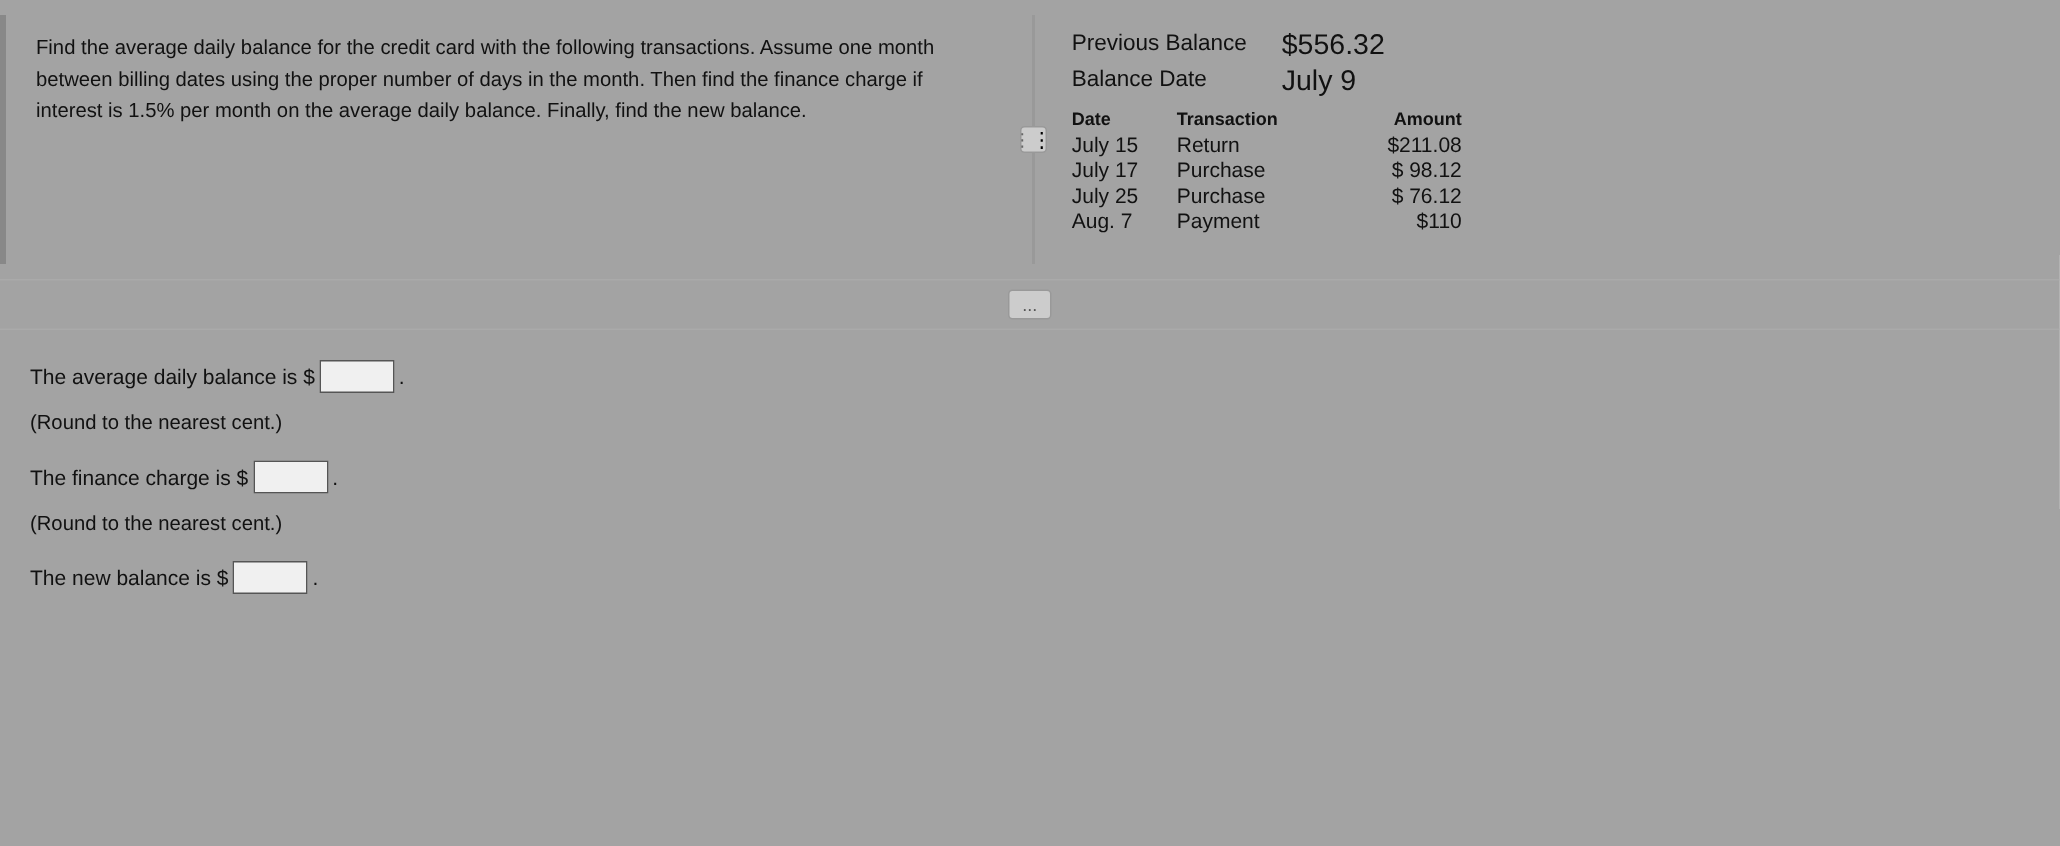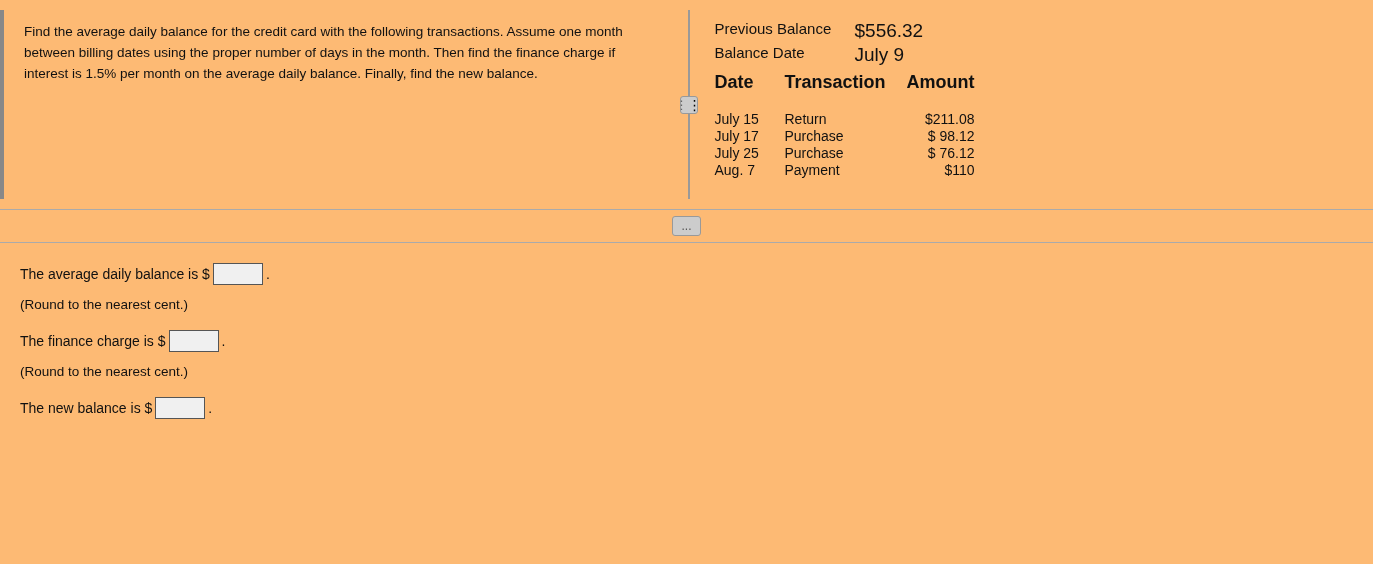--- a/index.html
+++ b/index.html
@@ -15,21 +15,21 @@
       width: 1373px;
       min-height: 564px;
       overflow: hidden;
     }
 
     .main-container {
       display: flex;
       flex-direction: column;
       width: 1373px;
       min-height: 564px;
-      background-color: #fdba74;
+      background-color: #a3a3a3;
     }
 
     .top-section {
       display: flex;
       flex-direction: row;
       width: 100%;
       border-bottom: 1px solid #aaa;
       position: relative;
       padding: 10px 0;
     }
@@ -102,23 +102,23 @@
 
     .transaction-table {
       margin-top: 6px;
       width: 100%;
     }
 
     .transaction-header {
       display: flex;
       flex-direction: row;
       font-weight: bold;
-      font-size: 18px;
-      color: #111;
-      margin-bottom: 18px;
+      font-size: 12px;
+      color: #111;
+      margin-bottom: 2px;
     }
 
     .col-date {
       min-width: 70px;
     }
 
     .col-transaction {
       min-width: 110px;
     }
 

